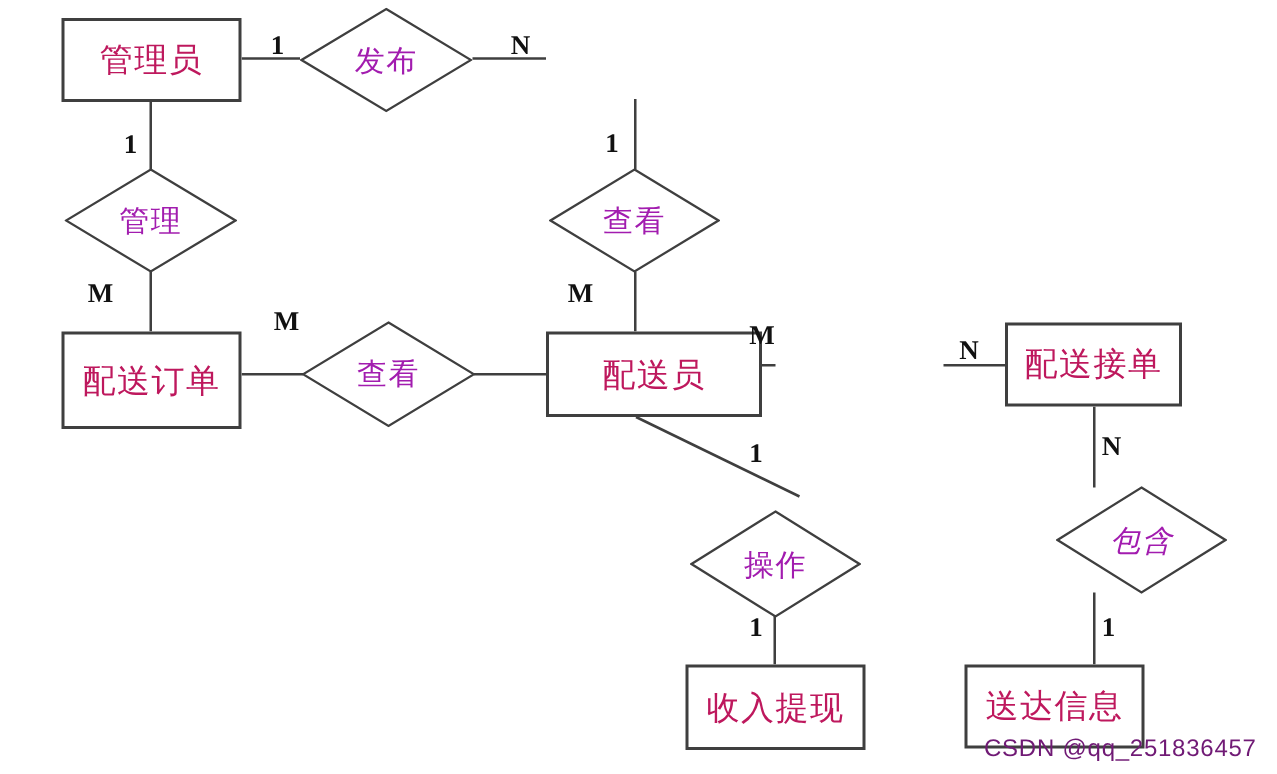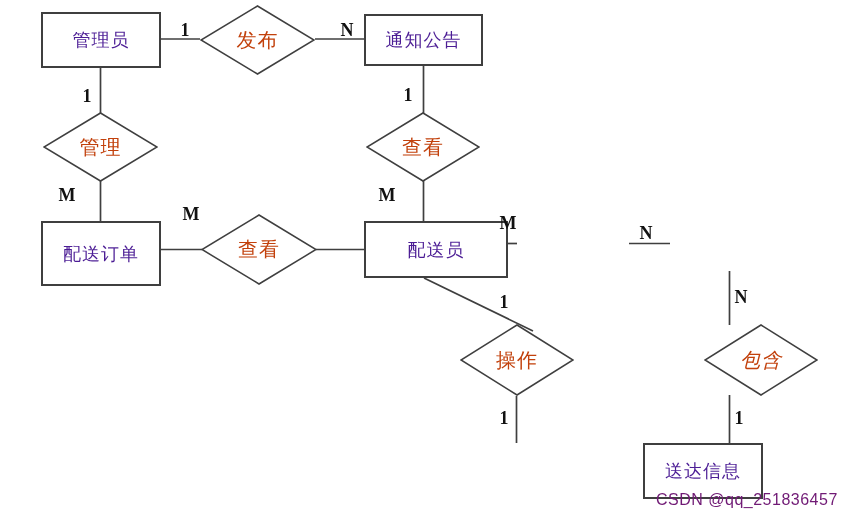--- a/index.html
+++ b/index.html
@@ -18,41 +18,41 @@
     pointer-events: none;
   }
   .entity {
     position: absolute;
     box-sizing: border-box;
     border: 2px solid #3f3f3f;
     background: #ffffff;
     display: flex;
     align-items: center;
     justify-content: center;
-    font-size: 18px;
-    color: #4c1d95;
+    font-size: 22px;
+    color: #be185d;
     letter-spacing: 1px;
     z-index: 2;
   }
   .relation {
     position: absolute;
     display: flex;
     align-items: center;
     justify-content: center;
     z-index: 2;
   }
   .relation svg {
     position: absolute;
     left: 0; top: 0;
     width: 100%; height: 100%;
   }
   .relation .rlabel {
     position: relative;
     font-size: 20px;
-    color: #c2410c;
+    color: #a21caf;
     letter-spacing: 1px;
     z-index: 1;
   }
   .card {
     position: absolute;
     transform: translate(-50%, -50%);
     font-weight: bold;
     font-size: 18px;
     color: #111111;
     z-index: 3;
@@ -89,27 +89,28 @@
       <line x1="629" y1="243.5" x2="670" y2="243.5"></line>
       <line x1="729.5" y1="271" x2="729.5" y2="325"></line>
       <line x1="729.5" y1="395" x2="729.5" y2="443"></line>
       <line x1="516.5" y1="396" x2="516.5" y2="443"></line>
       <line x1="424" y1="278" x2="533" y2="331"></line>
     </g>
   </svg>
 
   <div class="entity" style="left:41px; top:12px; width:120px; height:56px;">管理员</div>
 
-  <div class="entity" style="left:364px; top:14px; width:119px; height:52px;">通知公告</div>
 
   <div class="entity" style="left:41px; top:221px; width:120px; height:65px;">配送订单</div>
 
   <div class="entity" style="left:364px; top:221px; width:144px; height:57px;">配送员</div>
 
+  <div class="entity" style="left:670px; top:215px; width:118px; height:56px;">配送接单</div>
 
+  <div class="entity" style="left:457px; top:443px; width:120px; height:57px;">收入提现</div>
 
   <div class="entity" style="left:643px; top:443px; width:120px; height:56px;">送达信息</div>
 
   <div class="relation" style="left:200px; top:5px; width:115px; height:70px;">
     <svg viewBox="0 0 115 70" preserveAspectRatio="none">
       <polygon points="57.5,1 114,35 57.5,69 1,35" fill="#ffffff" stroke="#3f3f3f" stroke-width="1.5"></polygon>
     </svg>
     <span class="rlabel">发布</span>
   </div>
 
@@ -128,21 +129,21 @@
   </div>
 
   <div class="relation" style="left:201px; top:214px; width:116px; height:71px;">
     <svg viewBox="0 0 116 71" preserveAspectRatio="none">
       <polygon points="58,1 115,35.5 58,70 1,35.5" fill="#ffffff" stroke="#3f3f3f" stroke-width="1.5"></polygon>
     </svg>
     <span class="rlabel">查看</span>
   </div>
 
 
-  <div class="relation" style="left:460px; top:324px; width:114px; height:72px;">
+  <div class="relation" style="left:460px; top:340px; width:114px; height:72px;">
     <svg viewBox="0 0 114 72" preserveAspectRatio="none">
       <polygon points="57,1 113,36 57,71 1,36" fill="#ffffff" stroke="#3f3f3f" stroke-width="1.5"></polygon>
     </svg>
     <span class="rlabel">操作</span>
   </div>
 
   <div class="relation" style="left:704px; top:324px; width:114px; height:72px;font-style:italic;">
     <svg viewBox="0 0 114 72" preserveAspectRatio="none">
       <polygon points="57,1 113,36 57,71 1,36" fill="#ffffff" stroke="#3f3f3f" stroke-width="1.5"></polygon>
     </svg>

